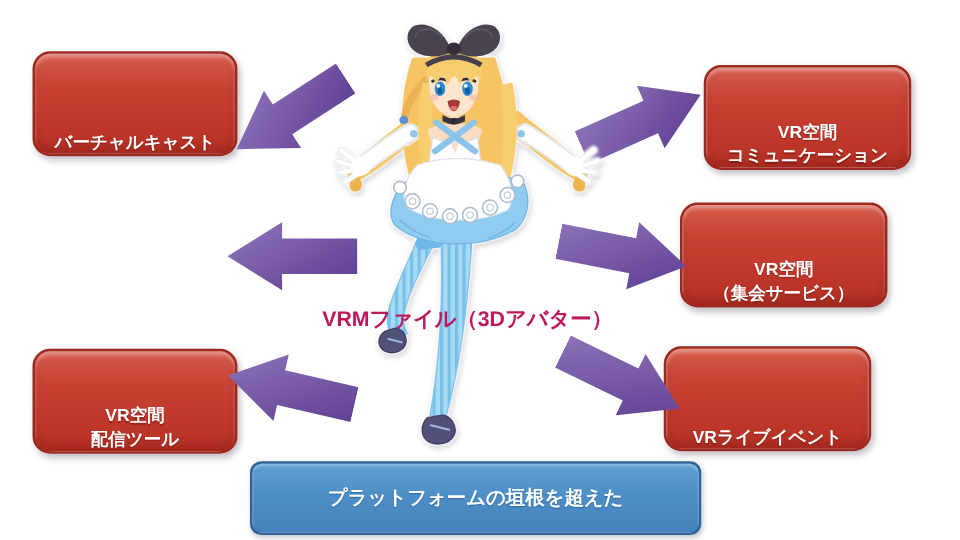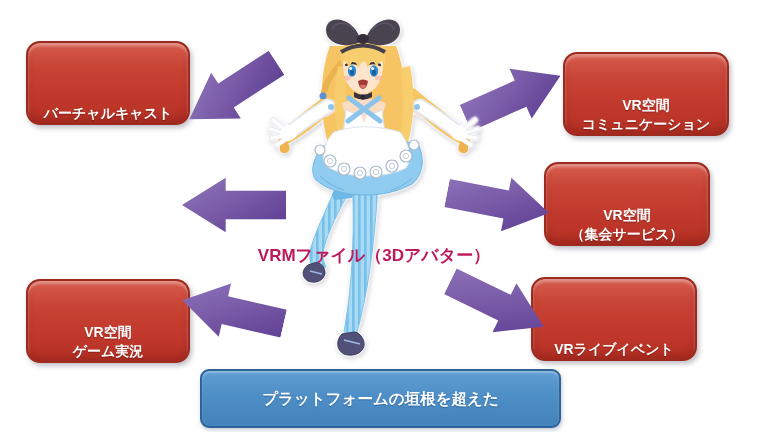--- a/index.html
+++ b/index.html
@@ -57,21 +57,21 @@
 </head>
 <body>
 
 <div class="canvas">
 
   <div class="redbox" style="left:26px;top:41px;width:160px;height:80px">
     <span class="line">バーチャルキャスト</span>
   </div>
   <div class="redbox" style="left:26px;top:279px;width:160px;height:80px">
     <span class="line">VR空間</span>
-    <span class="line">ゲーム実況</span>
+    <span class="line">配信ツール</span>
   </div>
 
   <div class="redbox" style="left:563px;top:52px;width:162px;height:80px">
     <span class="line">VR空間</span>
     <span class="line">コミュニケーション</span>
   </div>
   <div class="redbox" style="left:544px;top:162px;width:162px;height:80px">
     <span class="line">VR空間</span>
     <span class="line">（集会サービス）</span>
   </div>

